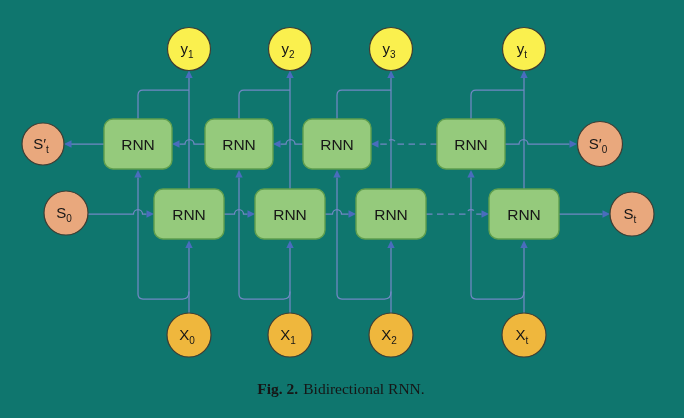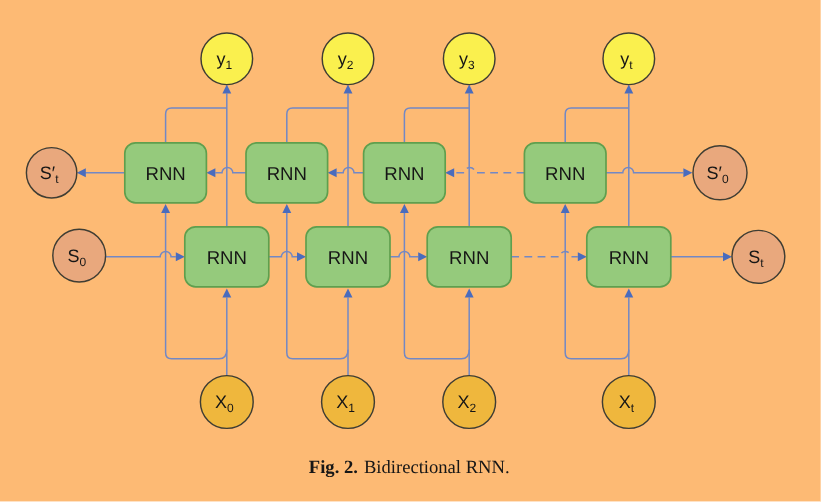--- a/index.html
+++ b/index.html
@@ -1,16 +1,16 @@
 <!DOCTYPE html>
 <html style="--line-color: #7288c5; --arrow-color: #4a6cbd; --cell-fill: #95ca7c; --cell-stroke: #5f9f4e; --output-fill: #faf04e; --input-fill: #efb73d; --state-fill: #e9a87d; --node-stroke: #3f3d33; --text-color: #161616;"><head>
 <meta charset="utf-8">
 <style>
   html,body{margin:0;padding:0;background:#ffffff;}
-  .canvas{position:relative;width:684px;height:418px;background:#fdba74;overflow:hidden;
+  .canvas{position:relative;width:684px;height:418px;background:#0f766e;overflow:hidden;
           font-family:"Liberation Sans","DejaVu Sans",sans-serif;}
   svg{position:absolute;left:0;top:0;}
   .flow{stroke:var(--line-color,#7288c5);stroke-width:1.25;fill:none;}
   .flow.dashed{stroke-dasharray:6.5 4.5;}
   .arrowhead{fill:var(--arrow-color,#4a6cbd);stroke:none;}
   .cell{fill:var(--cell-fill,#95ca7c);stroke:var(--cell-stroke,#5f9f4e);stroke-width:1.4;}
   .output-circle{fill:var(--output-fill,#faf04e);stroke:var(--node-stroke,#3f3d33);stroke-width:1.2;}
   .input-circle{fill:var(--input-fill,#efb73d);stroke:var(--node-stroke,#3f3d33);stroke-width:1.2;}
   .state-circle{fill:var(--state-fill,#e9a87d);stroke:var(--node-stroke,#3f3d33);stroke-width:1.2;}
   .cell-label{font-size:15.5px;fill:var(--text-color,#161616);text-anchor:middle;}

